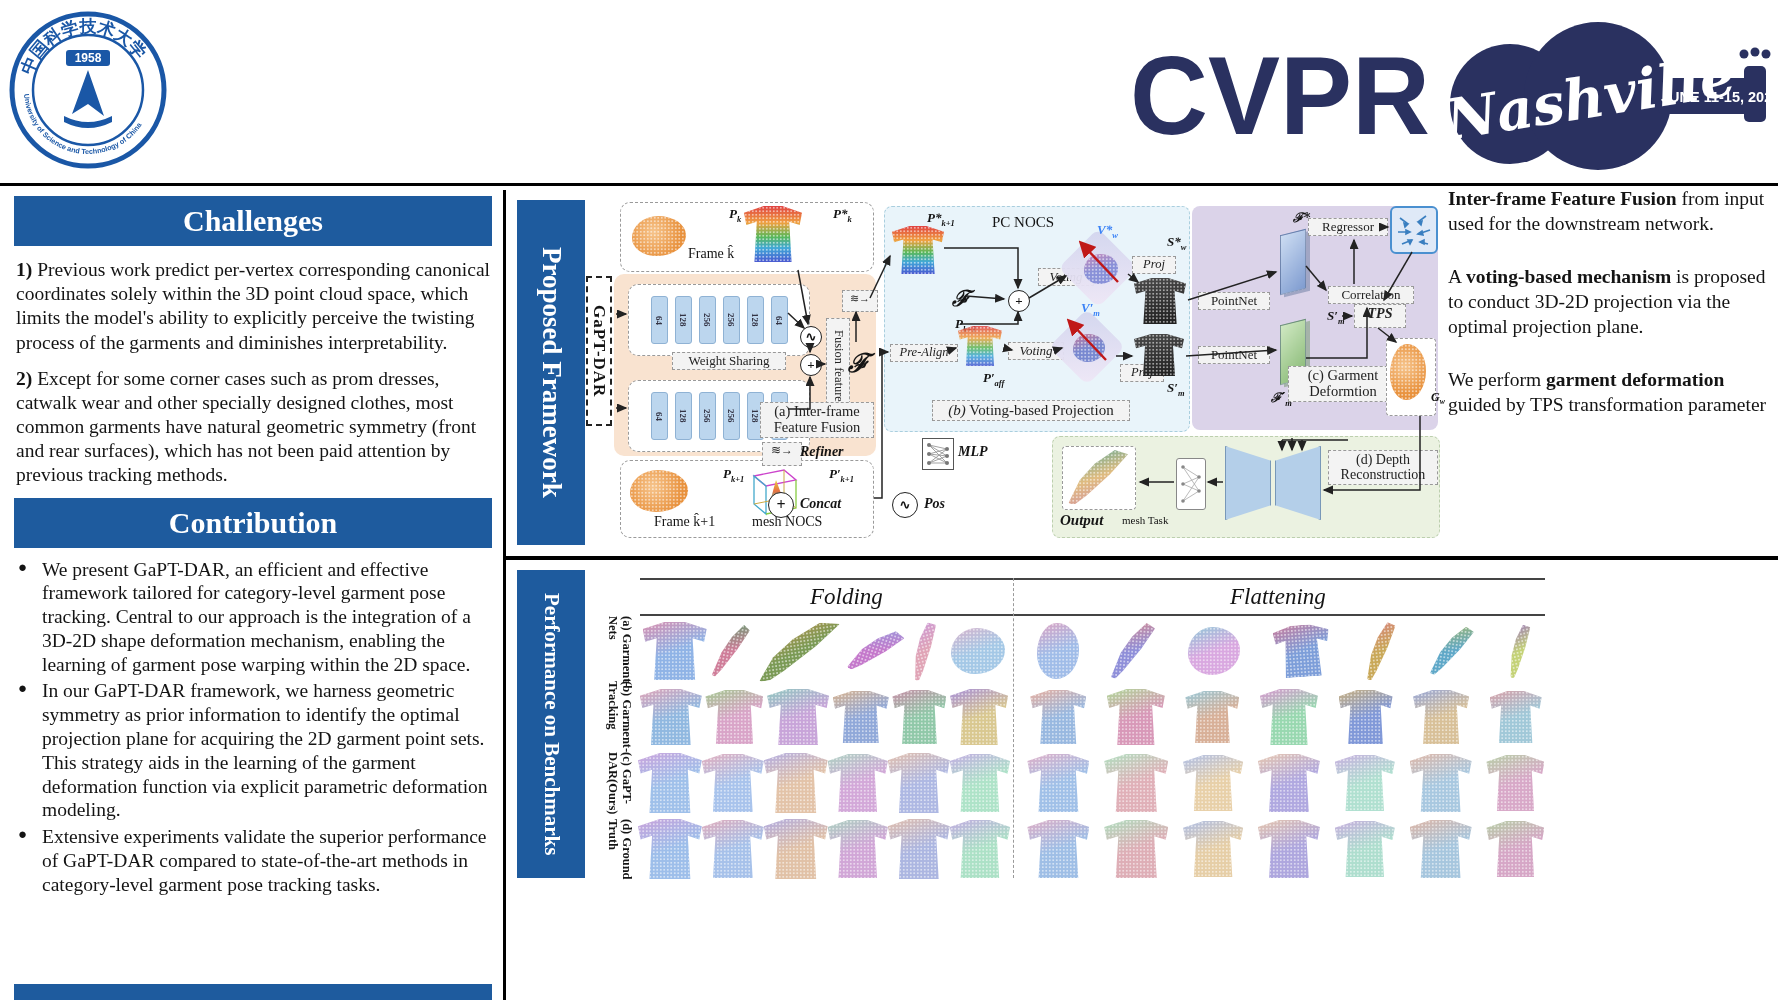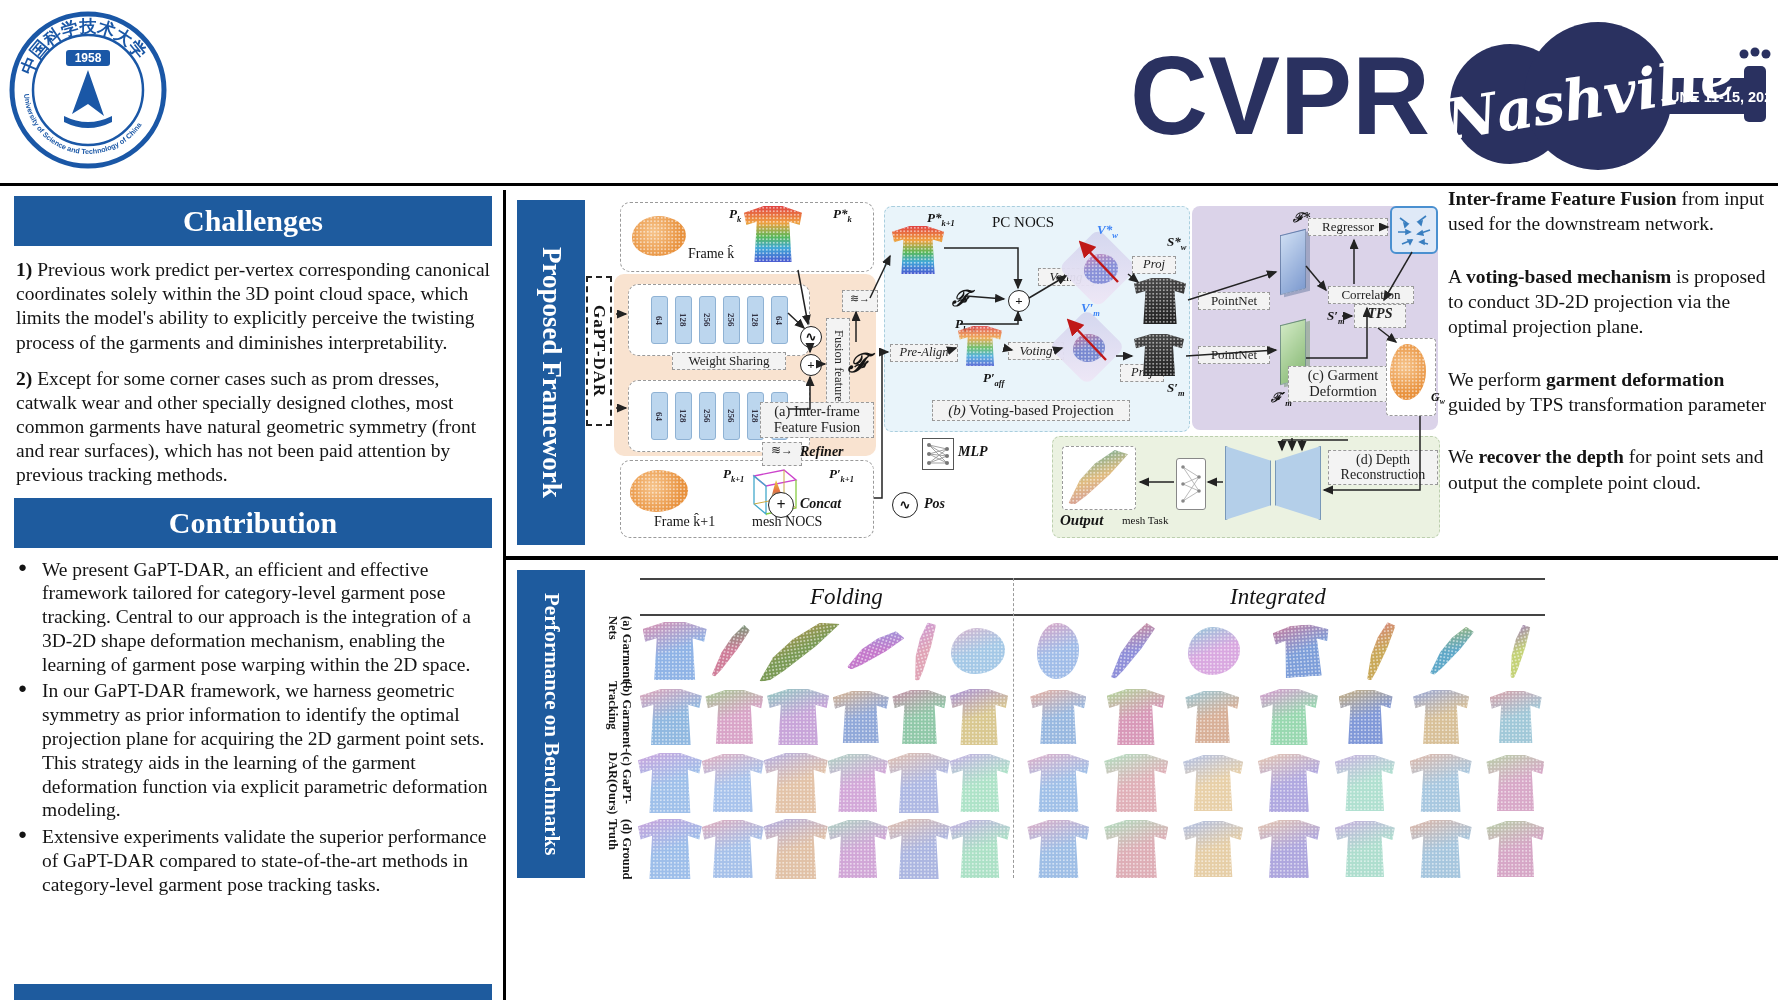--- a/index.html
+++ b/index.html
@@ -384,21 +384,21 @@
     </svg>
   </div>
 
   <div class="vbar" style="left:517px;top:570px;width:68px;height:308px;">
     <span style="font-size:21px;">Performance on Benchmarks</span>
   </div>
 
   <div id="bench">
     <div class="b-rule" style="top:6px;"></div>
     <div class="b-head" style="left:210px;">Folding</div>
-    <div class="b-head" style="left:630px;">Integrated</div>
+    <div class="b-head" style="left:630px;">Flattening</div>
     <div class="b-rule" style="top:42px;"></div>
     <div class="b-dash"></div>
     <div id="bench-rows">
         <div class="bench-row">
           <div class="row-label">
             <span>(a) Garment-</span>
             <span>Nets</span>
           </div>
           <div class="cells fold">
             <div class="pc grad pc-shirt" style="width: 64px; height: 58px; --c1: #d98fb0; --c2: #8fb3e6; transform: rotate(0deg);"></div>
@@ -487,16 +487,15 @@
             <div class="pc grad pc-shirt" style="width: 58px; height: 56px; --c1: #b6cea6; --c2: #d6a6c6; transform: rotate(0deg);"></div>
           </div>
         </div>
       </div>
   </div>
 
   <div id="rightcol">
     <p><span></span><b>Inter-frame Feature Fusion</b><span> from input used for the downstream network.</span></p>
     <p><span>A </span><b>voting-based mechanism</b><span> is proposed to conduct 3D-2D projection via the optimal projection plane.</span></p>
     <p><span>We perform </span><b>garment deformation</b><span> guided by TPS transformation parameter</span></p>
-    <p><span>We </span><b>recover the depth</b><span> for point sets and output the complete point cloud.</span></p>
   </div>
 
 </div>
 
 </body></html>

